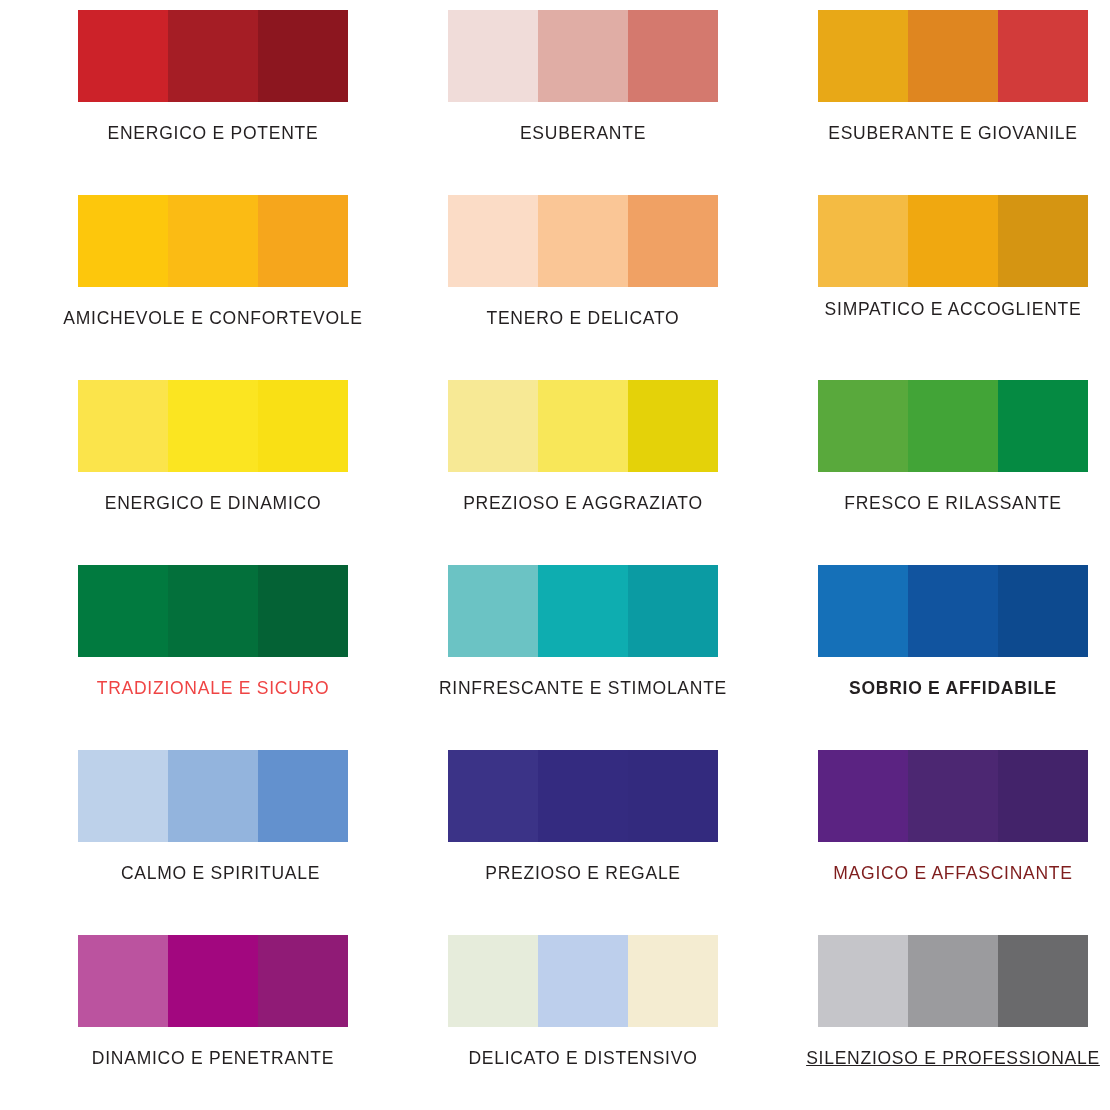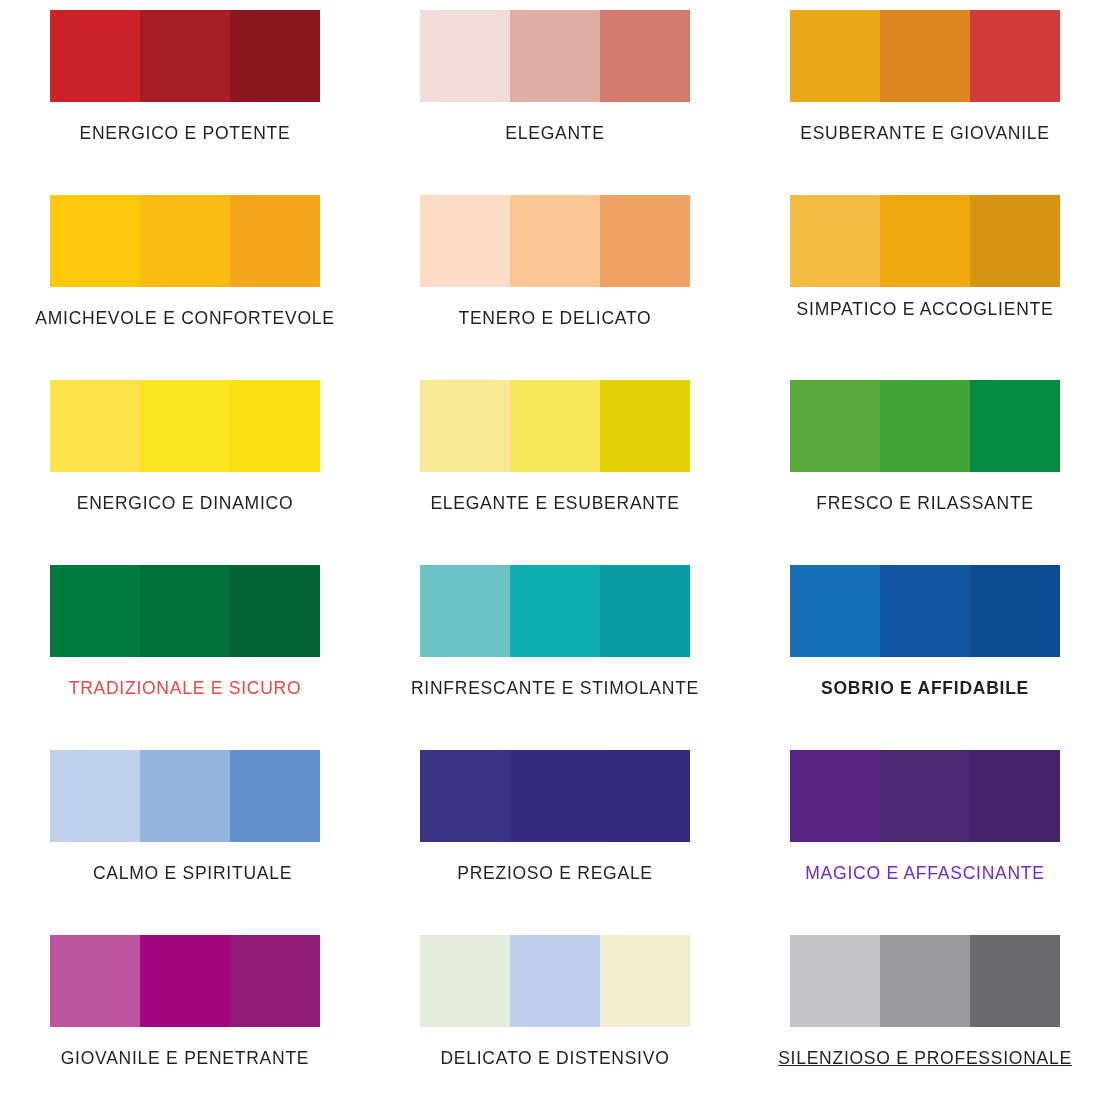--- a/index.html
+++ b/index.html
@@ -14,20 +14,21 @@
     overflow: hidden;
   }
   #palette-grid {
     display: grid;
     grid-template-columns: repeat(3, 370px);
     grid-template-rows: repeat(6, 185px);
     width: 1110px;
     height: 836px;
     box-sizing: border-box;
     padding-top: 10px;
+    padding-left: 28px;
   }
   .palette-card {
     display: flex;
     flex-direction: column;
     align-items: center;
     justify-content: flex-start;
   }
   .swatch-row {
     display: flex;
     width: 270px;
@@ -58,21 +59,21 @@
         <div class="swatch" style="background: rgb(140, 22, 31);"></div>
       </div>
       <div class="palette-label" style="color: rgb(35, 31, 32);">ENERGICO E POTENTE</div>
     </div>
     <div class="palette-card">
       <div class="swatch-row">
         <div class="swatch" style="background: rgb(240, 220, 217);"></div>
         <div class="swatch" style="background: rgb(224, 173, 165);"></div>
         <div class="swatch" style="background: rgb(212, 121, 110);"></div>
       </div>
-      <div class="palette-label" style="color: rgb(35, 31, 32);">ELEGANTE</div>
+      <div class="palette-label" style="color: rgb(35, 31, 32);">ESUBERANTE</div>
     </div>
     <div class="palette-card">
       <div class="swatch-row">
         <div class="swatch" style="background: rgb(232, 168, 23);"></div>
         <div class="swatch" style="background: rgb(223, 134, 32);"></div>
         <div class="swatch" style="background: rgb(210, 59, 58);"></div>
       </div>
       <div class="palette-label" style="color: rgb(35, 31, 32);">ESUBERANTE E GIOVANILE</div>
     </div>
     <div class="palette-card">
@@ -106,21 +107,21 @@
         <div class="swatch" style="background: rgb(249, 224, 21);"></div>
       </div>
       <div class="palette-label" style="color: rgb(35, 31, 32);">ENERGICO E DINAMICO</div>
     </div>
     <div class="palette-card">
       <div class="swatch-row">
         <div class="swatch" style="background: rgb(247, 233, 149);"></div>
         <div class="swatch" style="background: rgb(248, 231, 89);"></div>
         <div class="swatch" style="background: rgb(228, 210, 9);"></div>
       </div>
-      <div class="palette-label" style="color: rgb(35, 31, 32);">ELEGANTE E ESUBERANTE</div>
+      <div class="palette-label" style="color: rgb(35, 31, 32);">PREZIOSO E AGGRAZIATO</div>
     </div>
     <div class="palette-card">
       <div class="swatch-row">
         <div class="swatch" style="background: rgb(89, 169, 60);"></div>
         <div class="swatch" style="background: rgb(66, 164, 55);"></div>
         <div class="swatch" style="background: rgb(5, 138, 66);"></div>
       </div>
       <div class="palette-label" style="color: rgb(35, 31, 32);">FRESCO E RILASSANTE</div>
     </div>
     <div class="palette-card">
@@ -162,29 +163,29 @@
         <div class="swatch" style="background: rgb(51, 42, 126);"></div>
       </div>
       <div class="palette-label" style="color: rgb(35, 31, 32);">PREZIOSO E REGALE</div>
     </div>
     <div class="palette-card">
       <div class="swatch-row">
         <div class="swatch" style="background: rgb(91, 35, 130);"></div>
         <div class="swatch" style="background: rgb(76, 39, 114);"></div>
         <div class="swatch" style="background: rgb(67, 35, 106);"></div>
       </div>
-      <div class="palette-label" style="color: #6d28d9;">MAGICO E AFFASCINANTE</div>
+      <div class="palette-label" style="color: #7f1d1d;">MAGICO E AFFASCINANTE</div>
     </div>
     <div class="palette-card">
       <div class="swatch-row">
         <div class="swatch" style="background: rgb(187, 83, 159);"></div>
         <div class="swatch" style="background: rgb(162, 7, 127);"></div>
         <div class="swatch" style="background: rgb(144, 27, 118);"></div>
       </div>
-      <div class="palette-label" style="color: rgb(35, 31, 32);">GIOVANILE E PENETRANTE</div>
+      <div class="palette-label" style="color: rgb(35, 31, 32);">DINAMICO E PENETRANTE</div>
     </div>
     <div class="palette-card">
       <div class="swatch-row">
         <div class="swatch" style="background: rgb(230, 236, 219);"></div>
         <div class="swatch" style="background: rgb(189, 207, 236);"></div>
         <div class="swatch" style="background: rgb(244, 236, 209);"></div>
       </div>
       <div class="palette-label" style="color: rgb(35, 31, 32);">DELICATO E DISTENSIVO</div>
     </div>
     <div class="palette-card">

